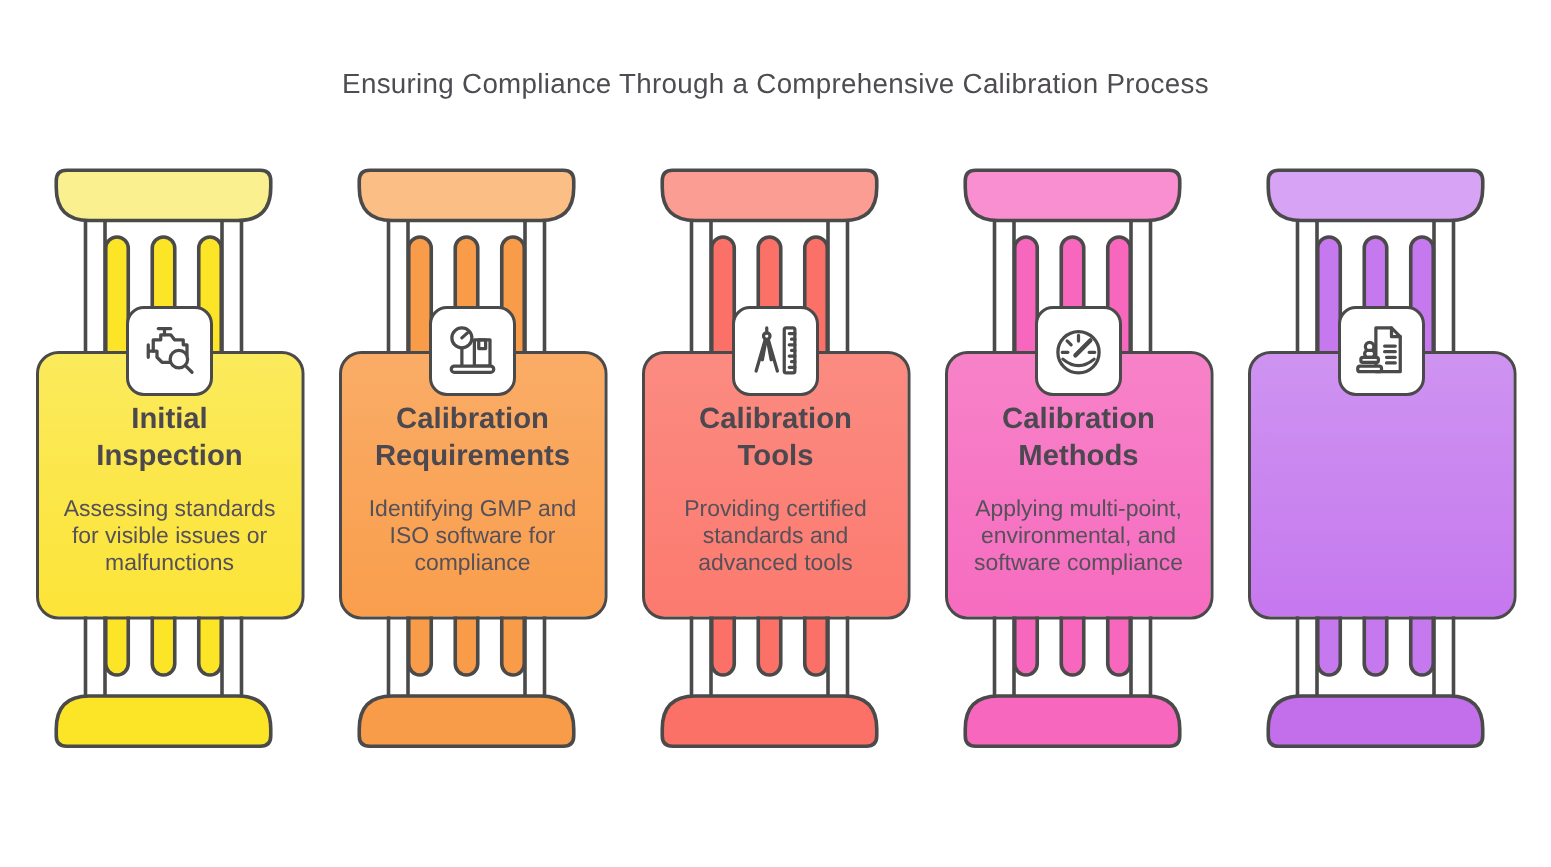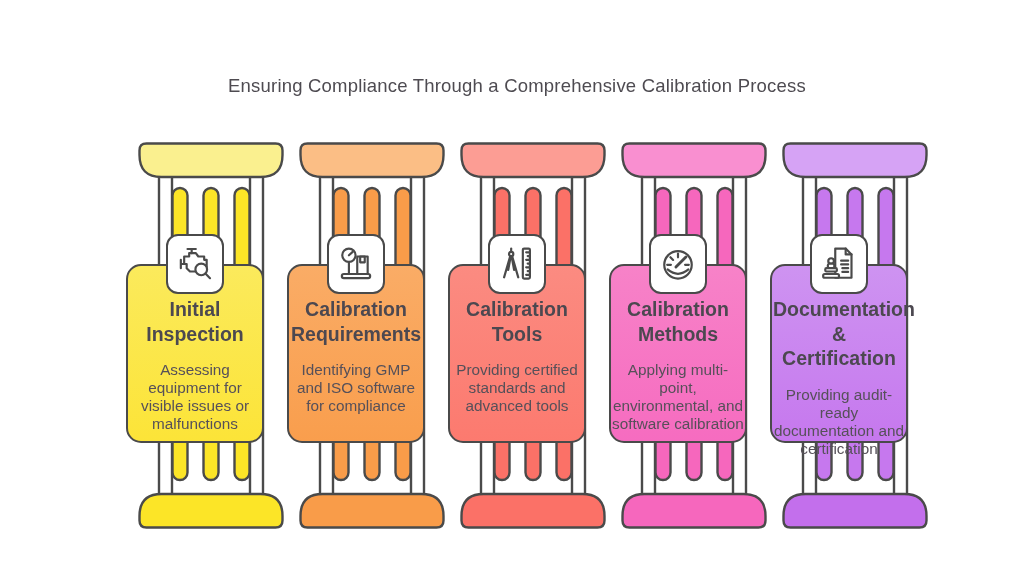--- a/index.html
+++ b/index.html
@@ -3,36 +3,36 @@
 <meta charset="utf-8">
 <style>
   html,body{margin:0;padding:0;}
   body{
     width:1034px;height:578px;position:relative;overflow:hidden;
     background:#ffffff;
     font-family:"Liberation Sans", sans-serif;
     -webkit-font-smoothing:antialiased;
   }
   .page-title{
-    margin-top:75px;
+    margin-top:45px;
     text-align:center;
     font-size:18.5px;
     font-weight:500;
     letter-spacing:.2px;
     color:#4e4b51;
   }
   .columns{
     display:flex;
     justify-content:center;
     gap:23px;
     margin-top:45px;
   }
   .column{
     position:relative;
-    width:138px;height:388px;
+    width:179px;height:388px;
     flex:none;
   }
   .pillar{position:absolute;left:0;top:0;z-index:1;}
   .rail{fill:#ffffff;stroke:#4A4A4A;stroke-width:2.4;}
   .tube{fill:var(--tube);stroke:#4A4A4A;stroke-width:2.4;}
   .cap-top{fill:var(--cap-top);stroke:#4A4A4A;stroke-width:2.4;stroke-linejoin:round;}
   .cap-bottom{fill:var(--cap-bottom);stroke:#4A4A4A;stroke-width:2.4;stroke-linejoin:round;}
   .card{
     position:absolute;left:0;right:0;top:122px;height:179px;
     box-sizing:border-box;
@@ -100,21 +100,21 @@
         <path class="icon-stroke" d="M15 6h10 M20 6v5"></path>
         <path class="icon-stroke" d="M17 11h8l3 4h7v4h3v8h-3v3h-7l-3 3h-7l-4-4v-5h-3v-9h6z"></path>
         <path class="icon-stroke" d="M7 19v10 M7 24h4"></path>
         <circle class="icon-fill-white" cx="31.5" cy="30.5" r="7"></circle>
         <path class="icon-stroke" d="M36.5 35.5 42 41"></path>
       </svg>
     </div>
     <div class="card-content">
       <h2>Initial
 Inspection</h2>
-      <p>Assessing equipment for visible issues or malfunctions</p>
+      <p>Assessing standards for visible issues or malfunctions</p>
     </div>
   </div>
 
   <div class="column" style="--cap-top: #FBBE85; --card-top: #FAAC66; --card-bottom: #F99E4D; --tube: #F99C49; --cap-bottom: #F99C49;">
     <svg class="pillar" width="170" height="388" viewBox="0 0 170 388">
       <rect class="rail" x="33" y="30" width="13" height="330"></rect>
       <rect class="rail" x="124" y="30" width="13" height="330"></rect>
       <rect class="tube" x="46.5" y="46" width="15" height="84" rx="7.5"></rect>
       <rect class="tube" x="77.5" y="46" width="15" height="84" rx="7.5"></rect>
       <rect class="tube" x="108.5" y="46" width="15" height="84" rx="7.5"></rect>
@@ -190,21 +190,21 @@
       <svg viewBox="0 0 48 48">
         <circle class="icon-stroke" cx="24" cy="25" r="16.5"></circle>
         <path class="icon-stroke" d="M11 25h4.5 M14.9 15.9l3.2 3.2 M24 11.5v4.5 M37 25h-4.5"></path>
         <path class="icon-stroke" style="stroke-width:3.4" d="M21.5 27.5 33.5 15.5"></path>
         <path class="icon-stroke" d="M11.5 30.5q12.5 10.5 25 0"></path>
       </svg>
     </div>
     <div class="card-content">
       <h2>Calibration
 Methods</h2>
-      <p>Applying multi-point, environmental, and software calibration</p>
+      <p>Applying multi-point, environmental, and software compliance</p>
     </div>
   </div>
 
   <div class="column" style="--cap-top: #D6A3F5; --card-top: #CE93F1; --card-bottom: #C678EE; --tube: #C678EE; --cap-bottom: #C36FEC;">
     <svg class="pillar" width="170" height="388" viewBox="0 0 170 388">
       <rect class="rail" x="33" y="30" width="13" height="330"></rect>
       <rect class="rail" x="124" y="30" width="13" height="330"></rect>
       <rect class="tube" x="46.5" y="46" width="15" height="84" rx="7.5"></rect>
       <rect class="tube" x="77.5" y="46" width="15" height="84" rx="7.5"></rect>
       <rect class="tube" x="108.5" y="46" width="15" height="84" rx="7.5"></rect>
@@ -219,20 +219,15 @@
       <svg viewBox="0 0 48 48">
         <path class="icon-fill-white" d="M19.5 5.5H32l7 7v28H19.5z"></path>
         <path class="icon-stroke" d="M32 5.5v7h7"></path>
         <path class="icon-stroke" d="M26.5 20h8.5 M26.5 24.5h8.5 M28 29h7 M28 33.5h7"></path>
         <circle class="icon-fill-white" cx="14.5" cy="20.5" r="3.4"></circle>
         <path class="icon-fill-white" d="M12 23.5q-3 3 0 5.5h5q3-2.5 0-5.5z"></path>
         <rect class="icon-fill-white" x="7.5" y="29" width="14" height="4" rx="1.5"></rect>
         <rect class="icon-fill-white" x="5" y="36" width="19" height="4.5" rx="1.8"></rect>
       </svg>
     </div>
-    <div class="card-content">
-      <h2>Documentation
-&amp; Certification</h2>
-      <p>Providing audit-ready documentation and certification</p>
-    </div>
   </div>
 
 </div>
 
 </body></html>

